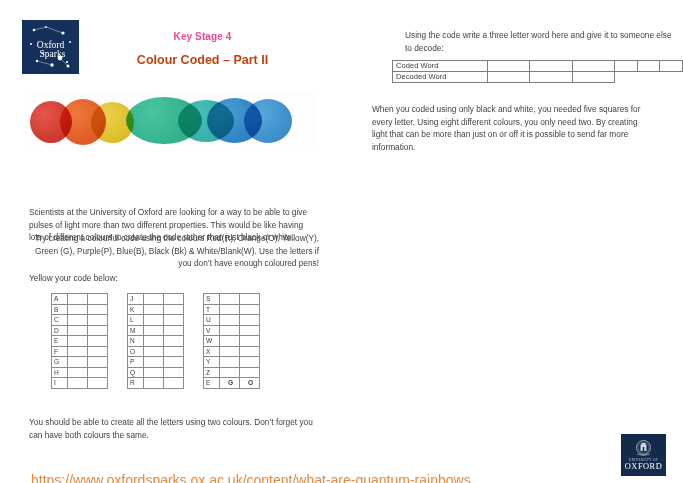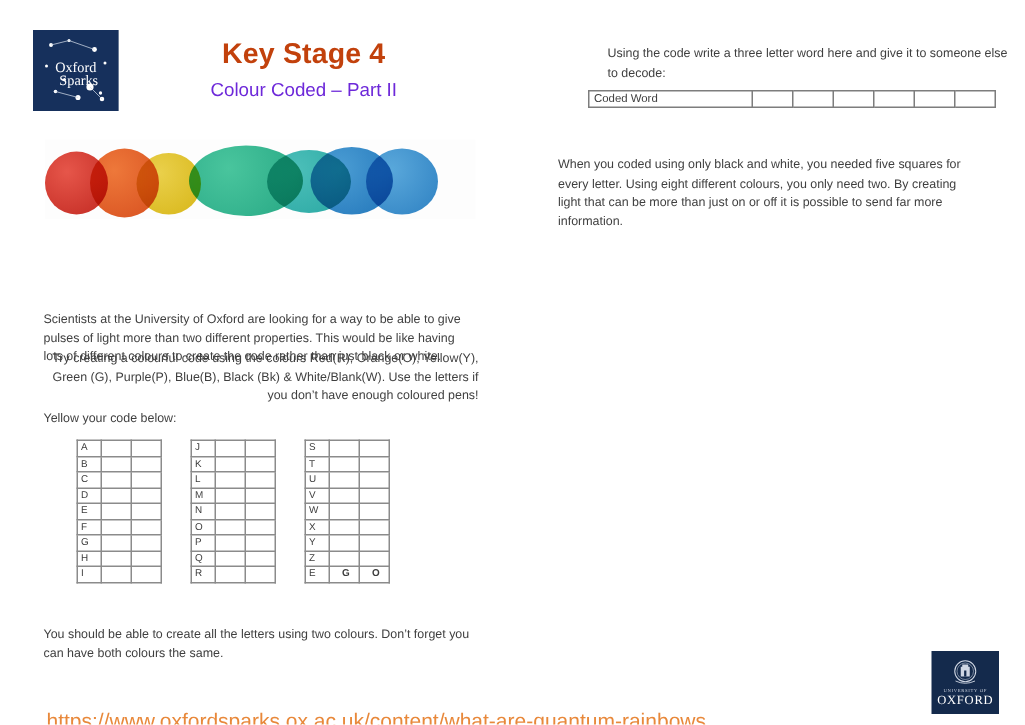--- a/index.html
+++ b/index.html
@@ -29,30 +29,30 @@
 
   
   .title-block {
     position: absolute;
     left: 95px;
     top: 28px;
     width: 215px;
     text-align: center;
   }
   .title-main {
-    font-size: 19px;
+    font-size: 10px;
+    font-weight: bold;
+    color: #ec4899;
+    letter-spacing: .1px;
+    line-height: 18px;
+  }
+  .title-sub {
+    font-size: 12.5px;
     font-weight: bold;
     color: #c2410c;
-    letter-spacing: .1px;
-    line-height: 18px;
-  }
-  .title-sub {
-    font-size: 12.5px;
-    font-weight: normal;
-    color: #6d28d9;
     line-height: 16px;
     margin-top: 6px;
   }
 
   
   .banner {
     position: absolute;
     left: 30px;
     top: 93px;
     width: 287px;
@@ -375,20 +375,26 @@
   <tbody id="word-table-body">
       <tr>
         <td class="lbl">Coded Word</td>
         <td class="c6"></td>
         <td class="c6"></td>
         <td class="c6"></td>
         <td class="c6"></td>
         <td class="c6"></td>
         <td class="c6"></td>
       </tr>
+      <tr>
+        <td class="lbl">Decoded Word</td>
+        <td class="c3"></td>
+        <td class="c3"></td>
+        <td class="c3"></td>
+      </tr>
     </tbody>
 </table>
 
 <div class="para p-when">When you coded using only black and white, you needed five squares for every letter.  Using eight different colours, you only need two.  By creating light that can be more than just on or off it is possible to send far more information.</div>
 
 <div class="ox-logo">
   <svg class="ox-crest" viewBox="0 0 34 36">
     <circle cx="17" cy="17" r="14" fill="none" stroke="#cfd6e3" stroke-width="1.4"></circle>
     <circle cx="17" cy="17" r="11" fill="none" stroke="#cfd6e3" stroke-width="0.7"></circle>
     <rect x="11" y="11" width="12" height="13" fill="#cfd6e3"></rect>

